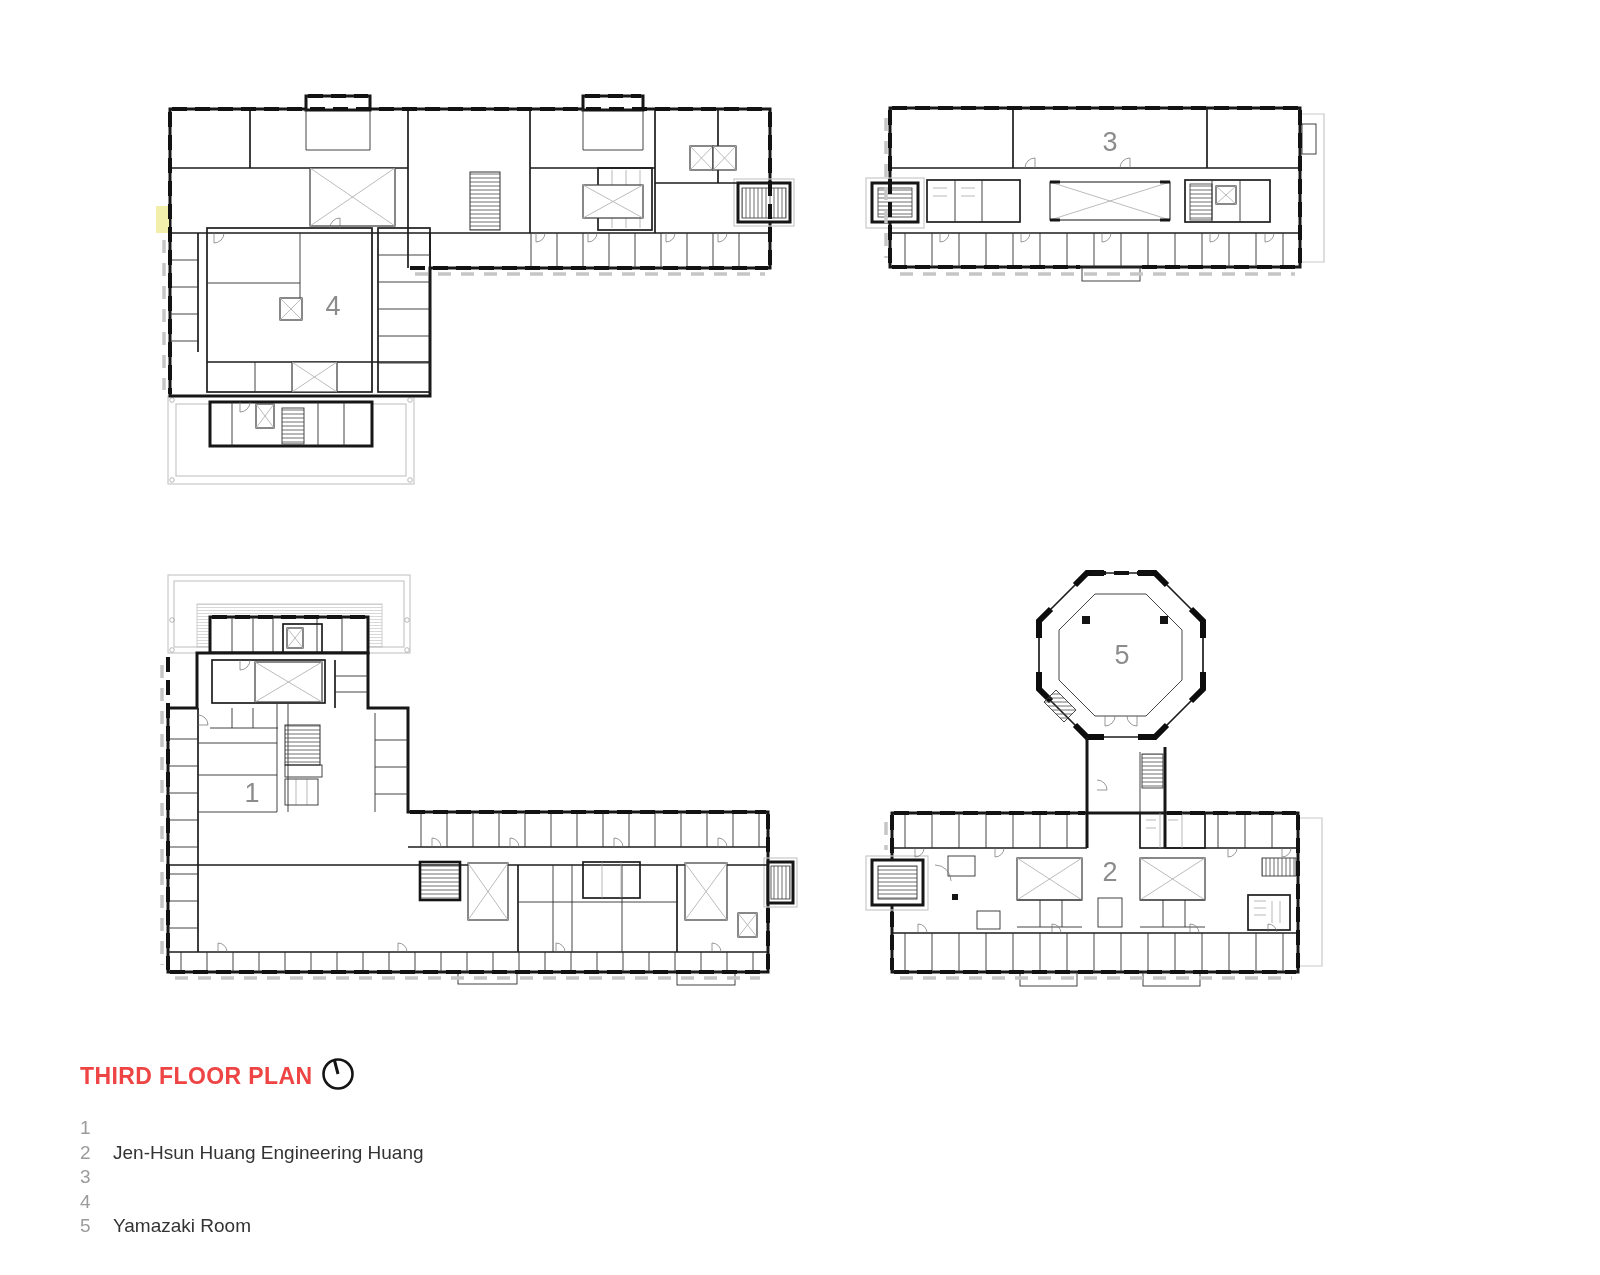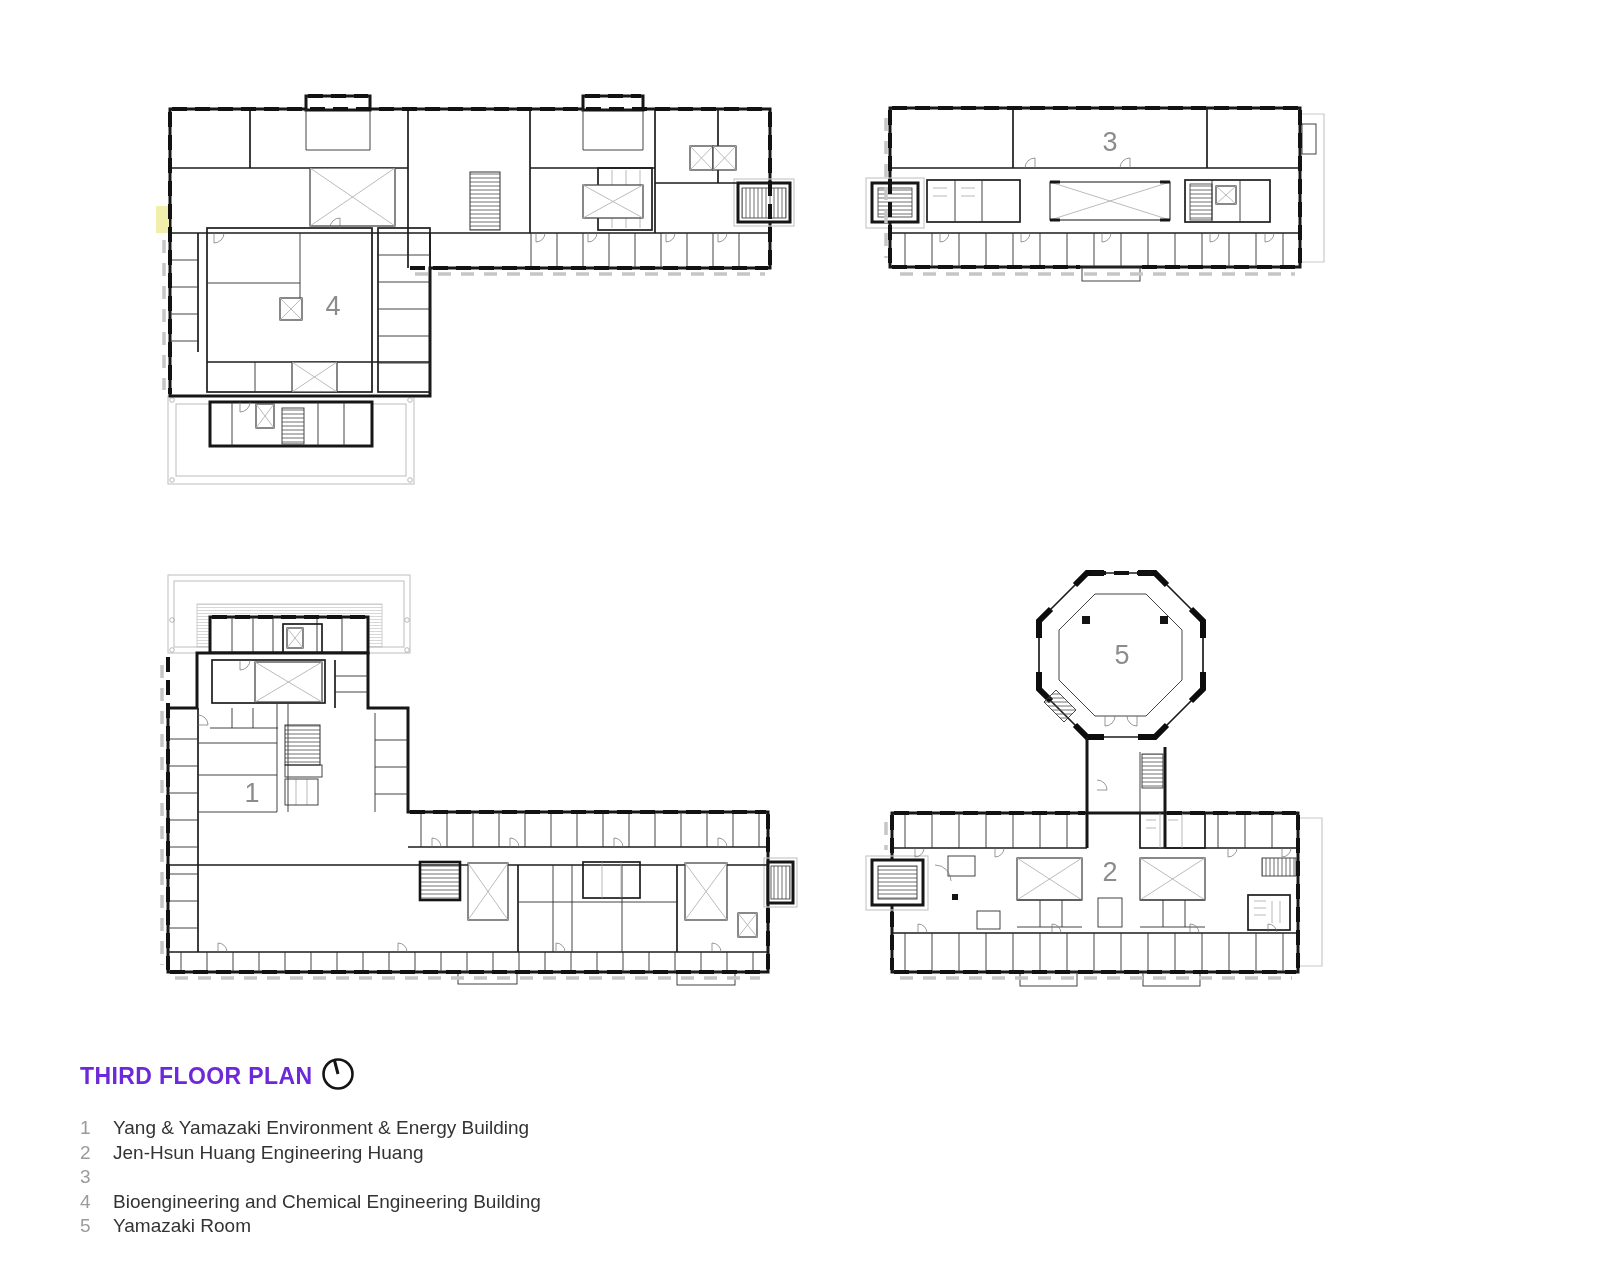--- a/index.html
+++ b/index.html
@@ -25,21 +25,21 @@
   .xd{stroke:#b3b3b3;stroke-width:.9}
   .arc{fill:none;stroke:#6e6e6e;stroke-width:.7}
   .blk{fill:#141414;stroke:none}
   .pier{fill:none;stroke:#0d0d0d;stroke-width:6}
   .plan-label{font:27px "Liberation Sans",sans-serif;fill:var(--label);text-anchor:middle}
 
   
   .legend{position:absolute;left:80px;top:1063px;width:640px;}
   .legend-header{position:relative;}
   .legend-title{margin:0;font-size:23px;line-height:26px;font-weight:700;
-                letter-spacing:.4px;color:#6d28d9;}
+                letter-spacing:.4px;color:#ef4444;}
   .north{position:absolute;left:241px;top:-6px;}
   .legend-items{margin-top:27px;}
   .legend-row{display:flex;font-size:19px;line-height:24.6px;}
   .legend-num{width:33px;color:var(--legend-num);}
   .legend-name{color:var(--legend-text);}
 </style>
 </head>
 <body>
 
 <div class="sheet">
@@ -355,32 +355,30 @@
   <div class="legend-header">
     <h1 class="legend-title">THIRD FLOOR PLAN</h1>
     <svg class="north" width="34" height="34" viewBox="0 0 34 34">
       <circle cx="17" cy="17" r="14.5" fill="none" stroke="#141414" stroke-width="2.6"></circle>
       <line x1="17" y1="17" x2="13.5" y2="3.5" stroke="#141414" stroke-width="3"></line>
     </svg>
   </div>
   <div class="legend-items">
     <div class="legend-row">
       <span class="legend-num">1</span>
-      <span class="legend-name">Yang &amp; Yamazaki Environment &amp; Energy Building</span>
     </div>
     <div class="legend-row">
       <span class="legend-num">2</span>
       <span class="legend-name">Jen-Hsun Huang Engineering Huang</span>
     </div>
     <div class="legend-row">
       <span class="legend-num">3</span>
     </div>
     <div class="legend-row">
       <span class="legend-num">4</span>
-      <span class="legend-name">Bioengineering and Chemical Engineering Building</span>
     </div>
     <div class="legend-row">
       <span class="legend-num">5</span>
       <span class="legend-name">Yamazaki Room</span>
     </div>
   </div>
 </div>
 
 </div>
 

